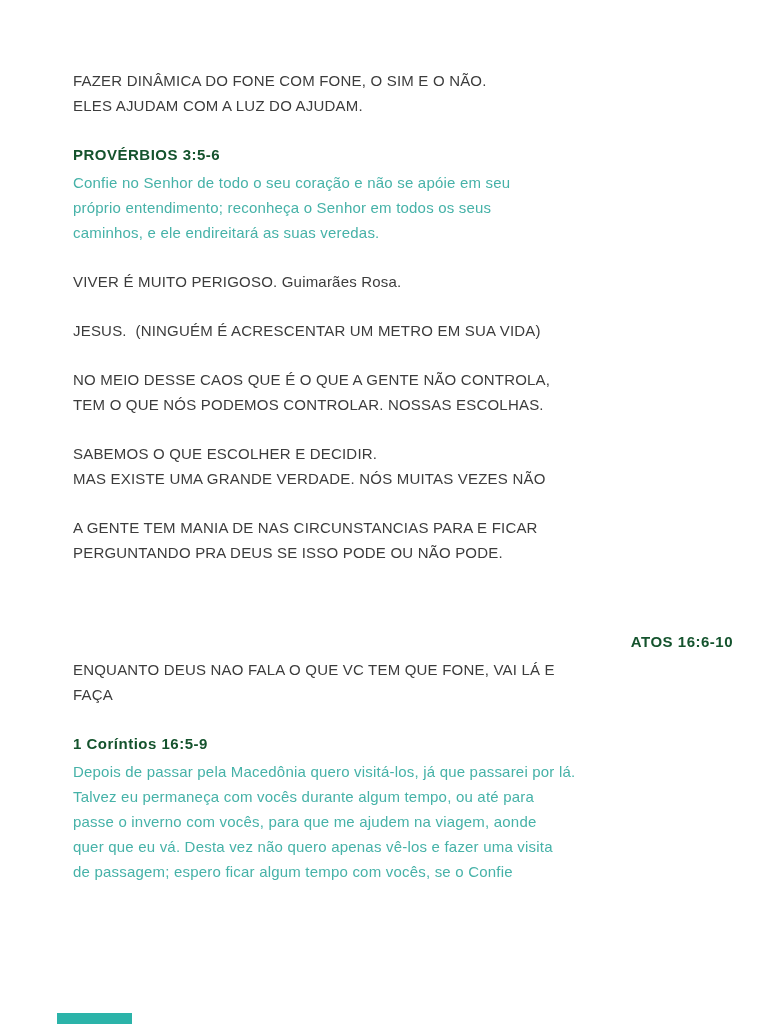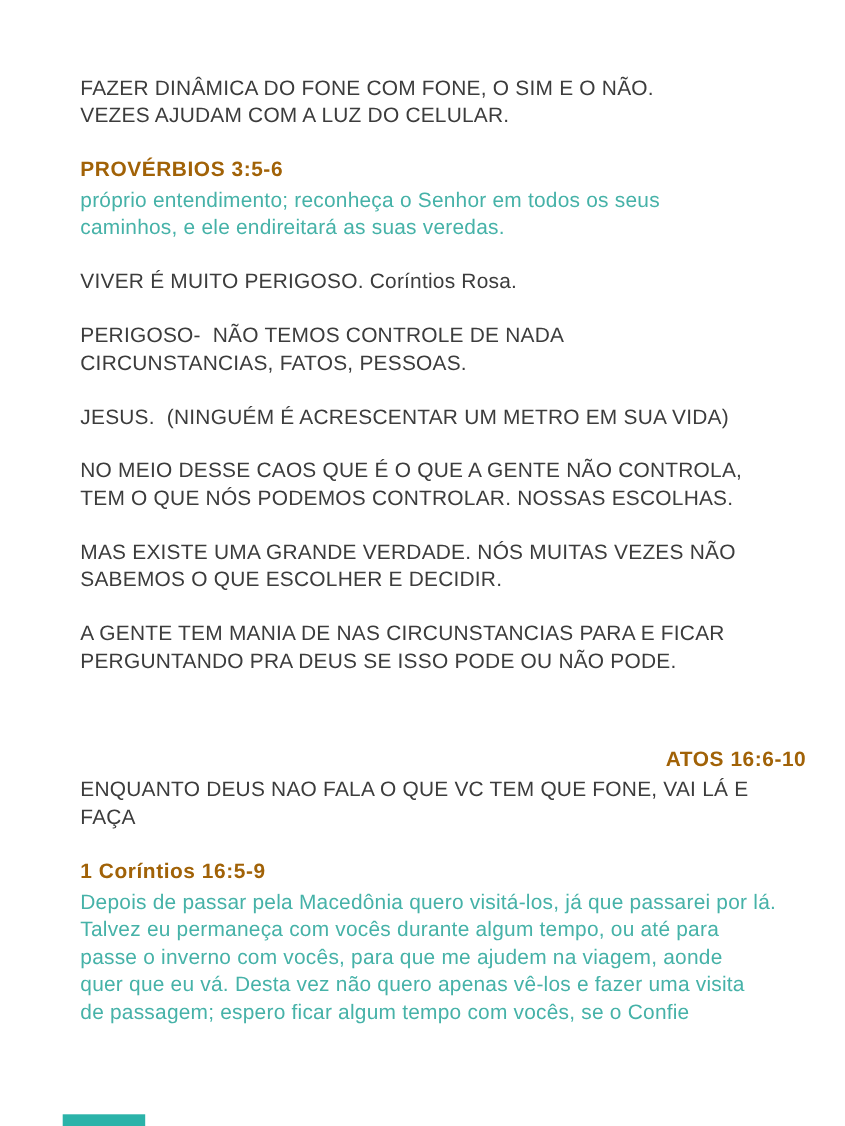--- a/index.html
+++ b/index.html
@@ -13,30 +13,30 @@
   }
   .content {
     position: absolute;
     left: 73px;
     top: 68px;
     width: 660px;
   }
   .block { margin: 0 0 24px 0; }
   .line {
     white-space: pre;
-    font-size: 19px;
+    font-size: 15px;
     line-height: 25px;
     color: #3c3c3c;
     letter-spacing: 0.2px;
   }
   .heading {
     margin: 0 0 3px 0;
   }
   .heading .line {
-    color: #a16207;
+    color: #14532d;
     font-weight: 700;
     letter-spacing: 0.5px;
   }
   .quote .line { color: #46b2a8; }
   .bold { font-weight: 400; }
   .gap-before-atos { margin-top: 64px; text-align: right; }
   .next-page-bar {
     position: absolute;
     left: 57px;
     bottom: 0;
@@ -46,53 +46,50 @@
   }
 </style>
 </head>
 <body>
 
 <div class="page">
   <div class="content">
 
     <div class="block">
       <div class="line">FAZER DINÂMICA DO FONE COM FONE, O SIM E O NÃO.</div>
-      <div class="line">VEZES AJUDAM COM A LUZ DO CELULAR.</div>
+      <div class="line">ELES AJUDAM COM A LUZ DO AJUDAM.</div>
     </div>
 
     <div class="block heading">
       <div class="line">PROVÉRBIOS 3:5-6</div>
     </div>
 
     <div class="block quote">
+      <div class="line">Confie no Senhor de todo o seu coração e não se apóie em seu</div>
       <div class="line">próprio entendimento; reconheça o Senhor em todos os seus</div>
       <div class="line"><span>caminhos, </span><span class="bold">e ele endireitará as suas veredas.</span></div>
     </div>
 
     <div class="block">
-      <div class="line">VIVER É MUITO PERIGOSO. Coríntios Rosa.</div>
+      <div class="line">VIVER É MUITO PERIGOSO. Guimarães Rosa.</div>
     </div>
 
-    <div class="block">
-      <div class="line"><span class="bold">PERIGOSO-</span><span>  NÃO TEMOS CONTROLE DE NADA</span></div>
-      <div class="line">CIRCUNSTANCIAS, FATOS, PESSOAS.</div>
-    </div>
 
     <div class="block">
       <div class="line"><span class="bold">JESUS.</span><span>  (NINGUÉM É ACRESCENTAR UM METRO EM SUA VIDA)</span></div>
     </div>
 
     <div class="block">
       <div class="line">NO MEIO DESSE CAOS QUE É O QUE A GENTE NÃO CONTROLA,</div>
       <div class="line">TEM O QUE NÓS PODEMOS CONTROLAR. NOSSAS ESCOLHAS.</div>
     </div>
 
     <div class="block">
+      <div class="line">SABEMOS O QUE ESCOLHER E DECIDIR.</div>
       <div class="line">MAS EXISTE UMA GRANDE VERDADE. NÓS MUITAS VEZES NÃO</div>
-      <div class="line">SABEMOS O QUE ESCOLHER E DECIDIR.</div>
     </div>
 
     <div class="block">
       <div class="line">A GENTE TEM MANIA DE NAS CIRCUNSTANCIAS PARA E FICAR</div>
       <div class="line">PERGUNTANDO PRA DEUS SE ISSO PODE OU NÃO PODE.</div>
     </div>
 
     <div class="block heading gap-before-atos">
       <div class="line">ATOS 16:6-10</div>
     </div>

